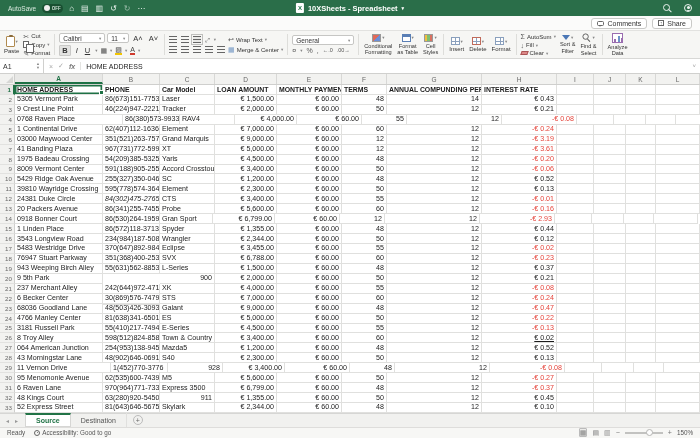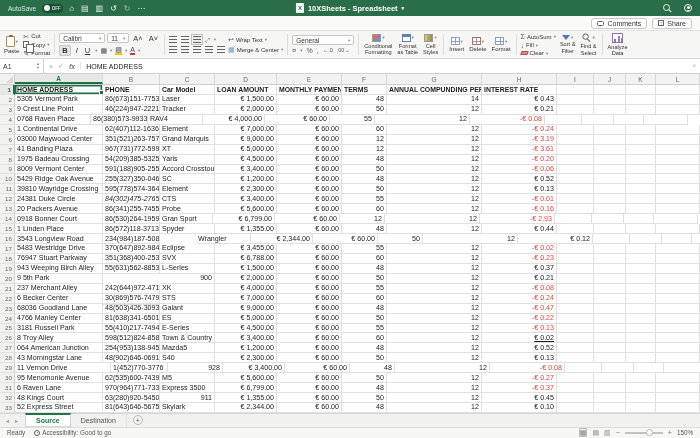--- a/index.html
+++ b/index.html
@@ -432,21 +432,21 @@
       <div class="cell num" style="width: 45px;">50</div>
       <div class="cell num" style="width: 95px;">12</div>
       <div class="cell num" style="width: 75px;">€ 0.21</div>
       <div class="cell" style="width: 37px;"></div>
       <div class="cell" style="width: 32px;"></div>
       <div class="cell" style="width: 30px;"></div>
       <div class="cell" style="width: 44px;"></div>
     </div>
     <div class="row">
       <div class="rownum">4</div>
-      <div class="cell" style="width: 76px;">0768 Raven Place</div>
+      <div class="cell" style="width: 108px;">0768 Raven Place</div>
       <div class="cell" style="width: 57px;">86(380)573-9933</div>
       <div class="cell" style="width: 55px;">RAV4</div>
       <div class="cell num" style="width: 62px;">€ 4,000.00</div>
       <div class="cell num" style="width: 65px;">€ 60.00</div>
       <div class="cell num" style="width: 45px;">55</div>
       <div class="cell num" style="width: 95px;">12</div>
       <div class="cell num neg" style="width: 75px;">-€ 0.08</div>
       <div class="cell" style="width: 37px;"></div>
       <div class="cell" style="width: 32px;"></div>
       <div class="cell" style="width: 30px;"></div>
@@ -614,21 +614,21 @@
       <div class="cell num" style="width: 75px;">€ 0.44</div>
       <div class="cell" style="width: 37px;"></div>
       <div class="cell" style="width: 32px;"></div>
       <div class="cell" style="width: 30px;"></div>
       <div class="cell" style="width: 44px;"></div>
     </div>
     <div class="row">
       <div class="rownum">16</div>
       <div class="cell" style="width: 88px;">3543 Longview Road</div>
       <div class="cell" style="width: 57px;">234(984)187-5088</div>
-      <div class="cell" style="width: 55px; margin-left: 36px;">Wrangler</div>
+      <div class="cell" style="width: 55px;">Wrangler</div>
       <div class="cell num" style="width: 62px;">€ 2,344.00</div>
       <div class="cell num" style="width: 65px;">€ 60.00</div>
       <div class="cell num" style="width: 45px;">50</div>
       <div class="cell num" style="width: 95px;">12</div>
       <div class="cell num" style="width: 75px;">€ 0.12</div>
       <div class="cell" style="width: 37px;"></div>
       <div class="cell" style="width: 32px;"></div>
       <div class="cell" style="width: 30px;"></div>
       <div class="cell" style="width: 44px;"></div>
     </div>

